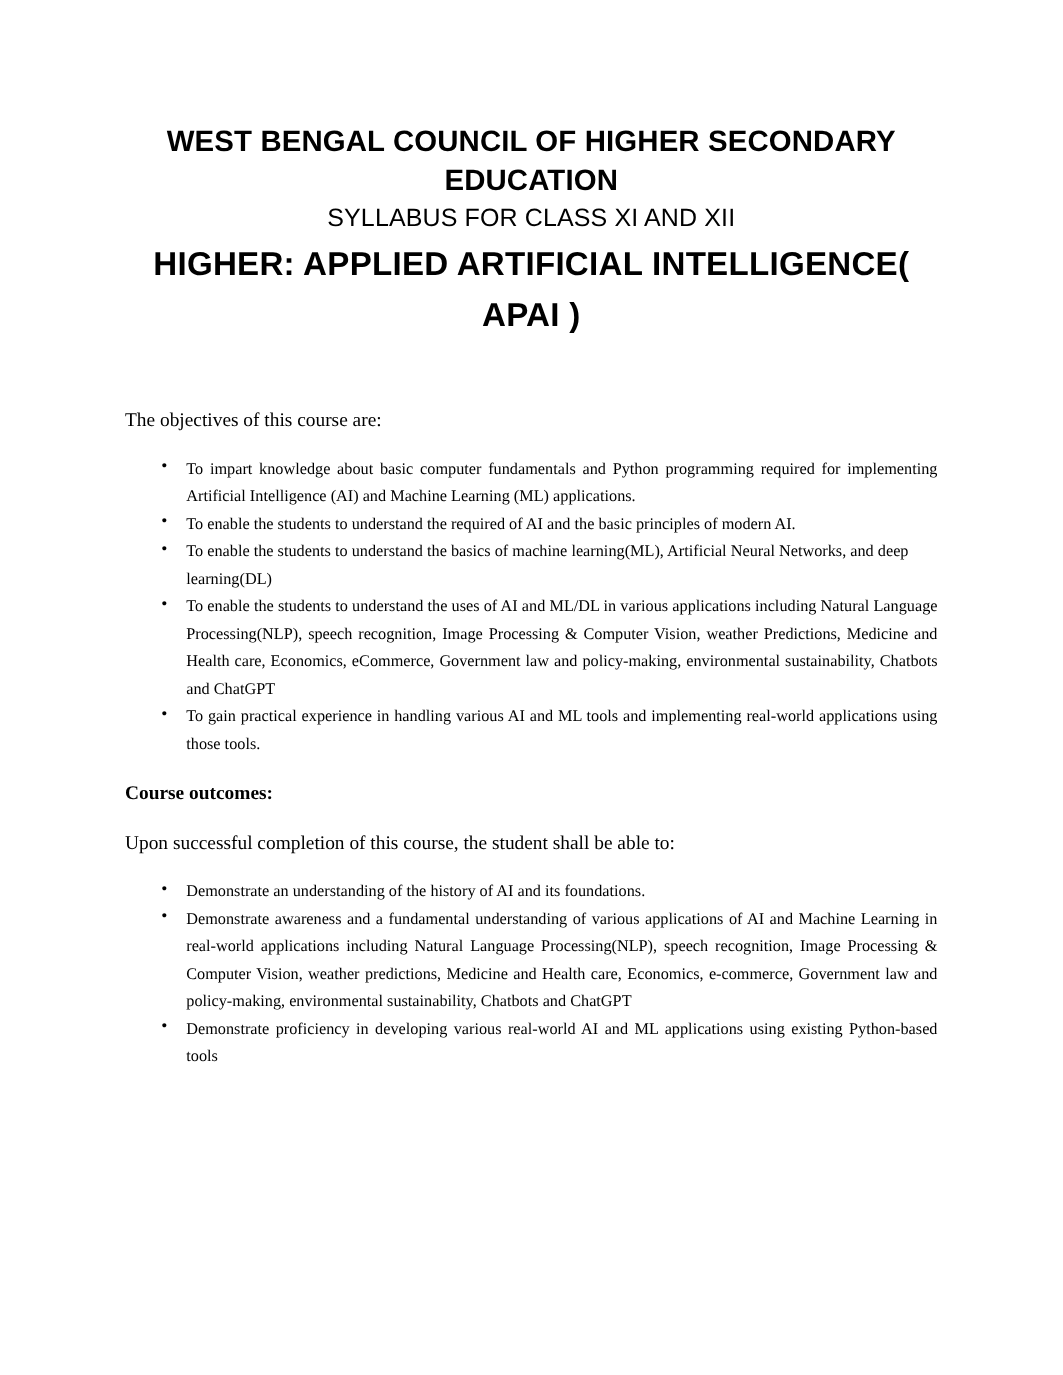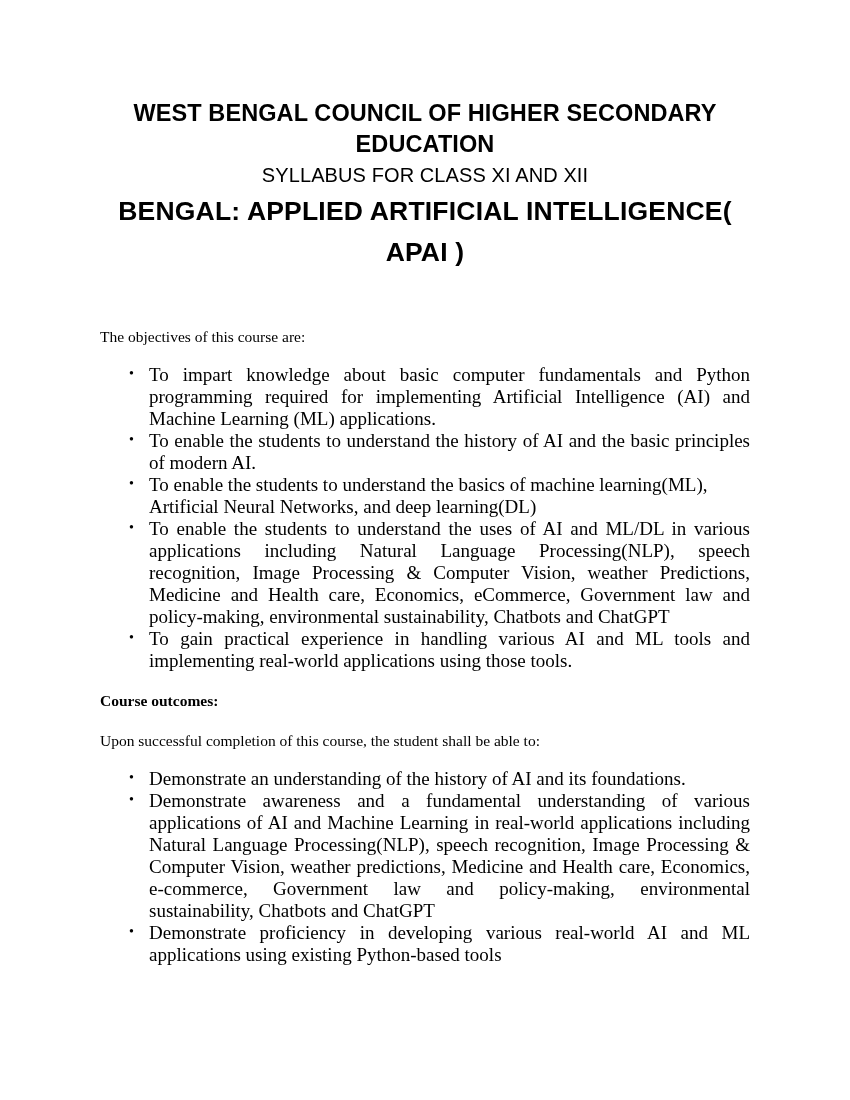--- a/index.html
+++ b/index.html
@@ -82,21 +82,21 @@
   }
 
   ul.bullets {
     list-style: none;
     margin: 0;
     padding: 0;
   }
   ul.bullets > li {
     position: relative;
     padding-left: 49px;
-    font-size: 19px;
+    font-size: 13px;
     line-height: 22px;
     margin: 0 0 0 0;
   }
   ul.bullets > li::before {
     content: "\2022";
     position: absolute;
     left: 29px;
     top: -1px;
     font-size: 14px;
     line-height: 22px;
@@ -113,35 +113,35 @@
   }
 </style>
 </head>
 <body>
 
 <div class="page">
 
   <div class="title-block">
     <div class="title-line-1">WEST BENGAL COUNCIL OF HIGHER SECONDARY EDUCATION</div>
     <div class="title-line-2">SYLLABUS FOR CLASS XI AND XII</div>
-    <div class="title-line-3">BENGAL:  APPLIED ARTIFICIAL INTELLIGENCE( APAI )</div>
+    <div class="title-line-3">HIGHER:  APPLIED ARTIFICIAL INTELLIGENCE( APAI )</div>
   </div>
 
   <div class="body-block">
 
     <div class="spacer-line"></div>
     <div class="lead-para">The objectives of this course are:</div>
     <div class="spacer-mid"></div>
 
     <ul class="bullets">
       <li class="justify">
           <span>To impart knowledge about basic computer fundamentals and  Python programming required for implementing Artificial Intelligence (AI)  and Machine Learning (ML) applications.</span>
         </li>
       <li class="justify">
-          <span>To enable the students to understand the history of AI and the basic principles of modern AI.</span>
+          <span>To enable the students to understand the required of AI and the basic principles of modern AI.</span>
         </li>
       <li class="left"><span>To enable the students to understand the basics of machine learning(ML),  Artificial Neural Networks, and deep learning(DL)</span></li>
       <li class="justify">
           <span>To enable the students to understand the uses of AI and ML/DL in various applications including Natural Language Processing(NLP), speech recognition, Image Processing &amp; Computer Vision, weather Predictions, Medicine and Health care, Economics, eCommerce, Government law and policy-making, environmental sustainability, Chatbots and ChatGPT</span>
         </li>
       <li class="justify">
           <span>To gain practical experience in handling various AI and ML tools and implementing real-world applications using those tools.</span>
         </li>
     </ul>
 

